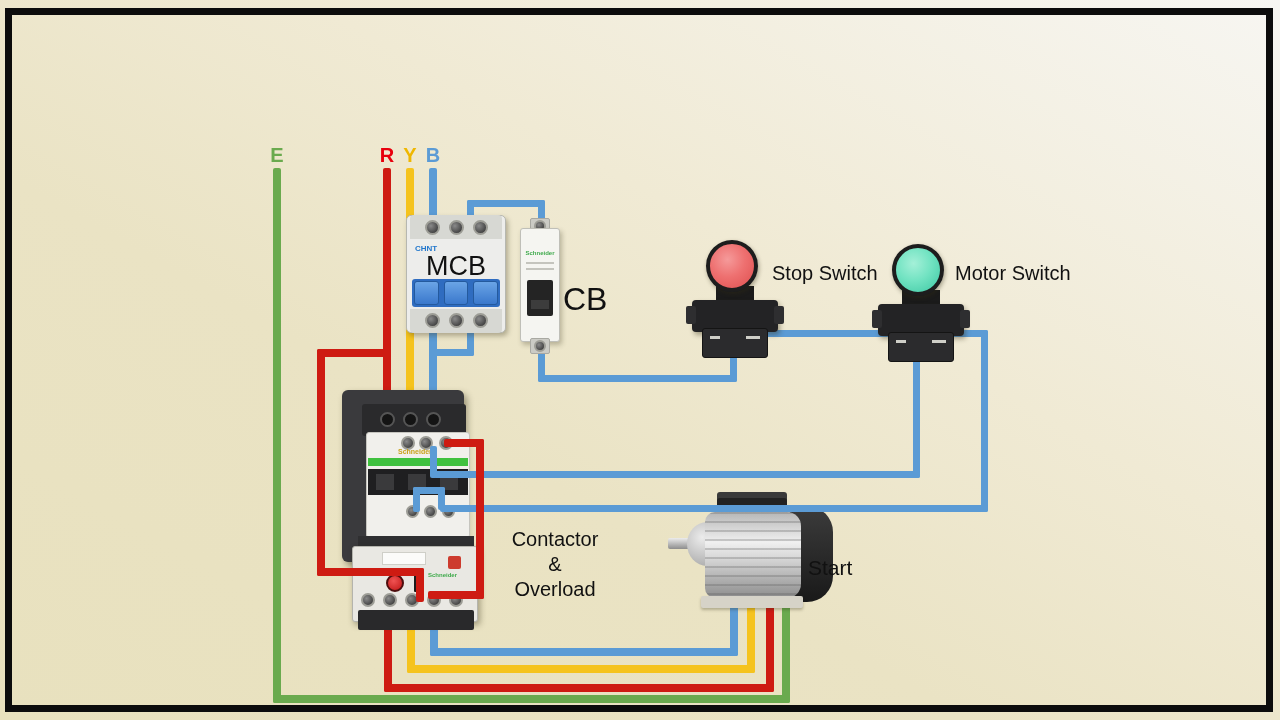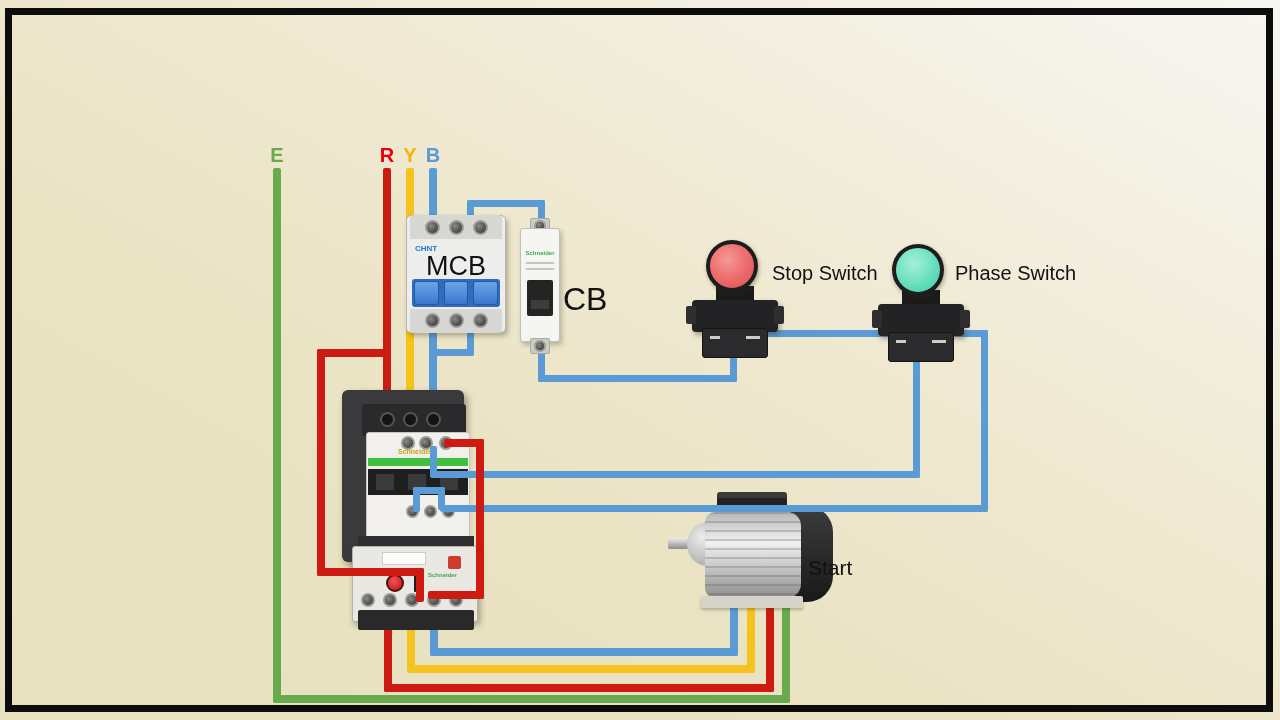--- a/index.html
+++ b/index.html
@@ -164,21 +164,21 @@
   <div class="grp" style="left:876px;top:242px;width:90px;height:122px;">
     <div class="pb-neck" style="left:26px;top:48px;width:38px;height:22px;"></div>
     <div class="pb-cap green" style="left:16px;top:2px;width:52px;height:52px;"></div>
     <div class="pb-mount" style="left:2px;top:62px;width:86px;height:32px;"></div>
     <div class="pb-tab" style="left:-4px;top:68px;width:10px;height:18px;"></div>
     <div class="pb-tab" style="left:84px;top:68px;width:10px;height:18px;"></div>
     <div class="pb-block" style="left:12px;top:90px;width:66px;height:30px;"></div>
     <div class="pb-mark" style="left:20px;top:98px;width:10px;height:3px;"></div>
     <div class="pb-mark" style="left:56px;top:98px;width:14px;height:3px;"></div>
   </div>
-  <span class="lbl" style="left:955px;top:262px;">Phase Switch</span>
+  <span class="lbl" style="left:955px;top:262px;">Motor Switch</span>
 
   <div class="grp" style="left:340px;top:388px;width:144px;height:250px;">
     <div class="ct-back"></div>
     <div class="ct-topblock"></div>
     <div class="hole" style="left:40px;top:24px;width:15px;height:15px;"></div>
     <div class="hole" style="left:63px;top:24px;width:15px;height:15px;"></div>
     <div class="hole" style="left:86px;top:24px;width:15px;height:15px;"></div>
     <div class="ct-face"></div>
     <div class="screw" style="left:61px;top:48px;width:14px;height:14px;"></div>
     <div class="screw" style="left:79px;top:48px;width:14px;height:14px;"></div>
@@ -200,20 +200,23 @@
     <div class="ol-lever"></div>
     <div class="ol-logo"></div>
     <span class="ol-brand">Schneider</span>
     <div class="screw" style="left:21px;top:205px;width:14px;height:14px;"></div>
     <div class="screw" style="left:43px;top:205px;width:14px;height:14px;"></div>
     <div class="screw" style="left:65px;top:205px;width:14px;height:14px;"></div>
     <div class="screw" style="left:87px;top:205px;width:14px;height:14px;"></div>
     <div class="screw" style="left:109px;top:205px;width:14px;height:14px;"></div>
     <div class="ol-bottomblock"></div>
   </div>
+  <div class="lbl ct-ov-label" style="left:500px;top:527px;width:110px;">Contactor
+&amp;
+Overload</div>
 
   <div class="grp" style="left:665px;top:492px;width:172px;height:124px;">
     <div class="mt-shaft"></div>
     <div class="mt-hub"></div>
     <div class="mt-boxlid"></div>
     <div class="mt-box"></div>
     <div class="mt-rear"></div>
     <div class="mt-body"></div>
     <div class="mt-base"></div>
   </div>

